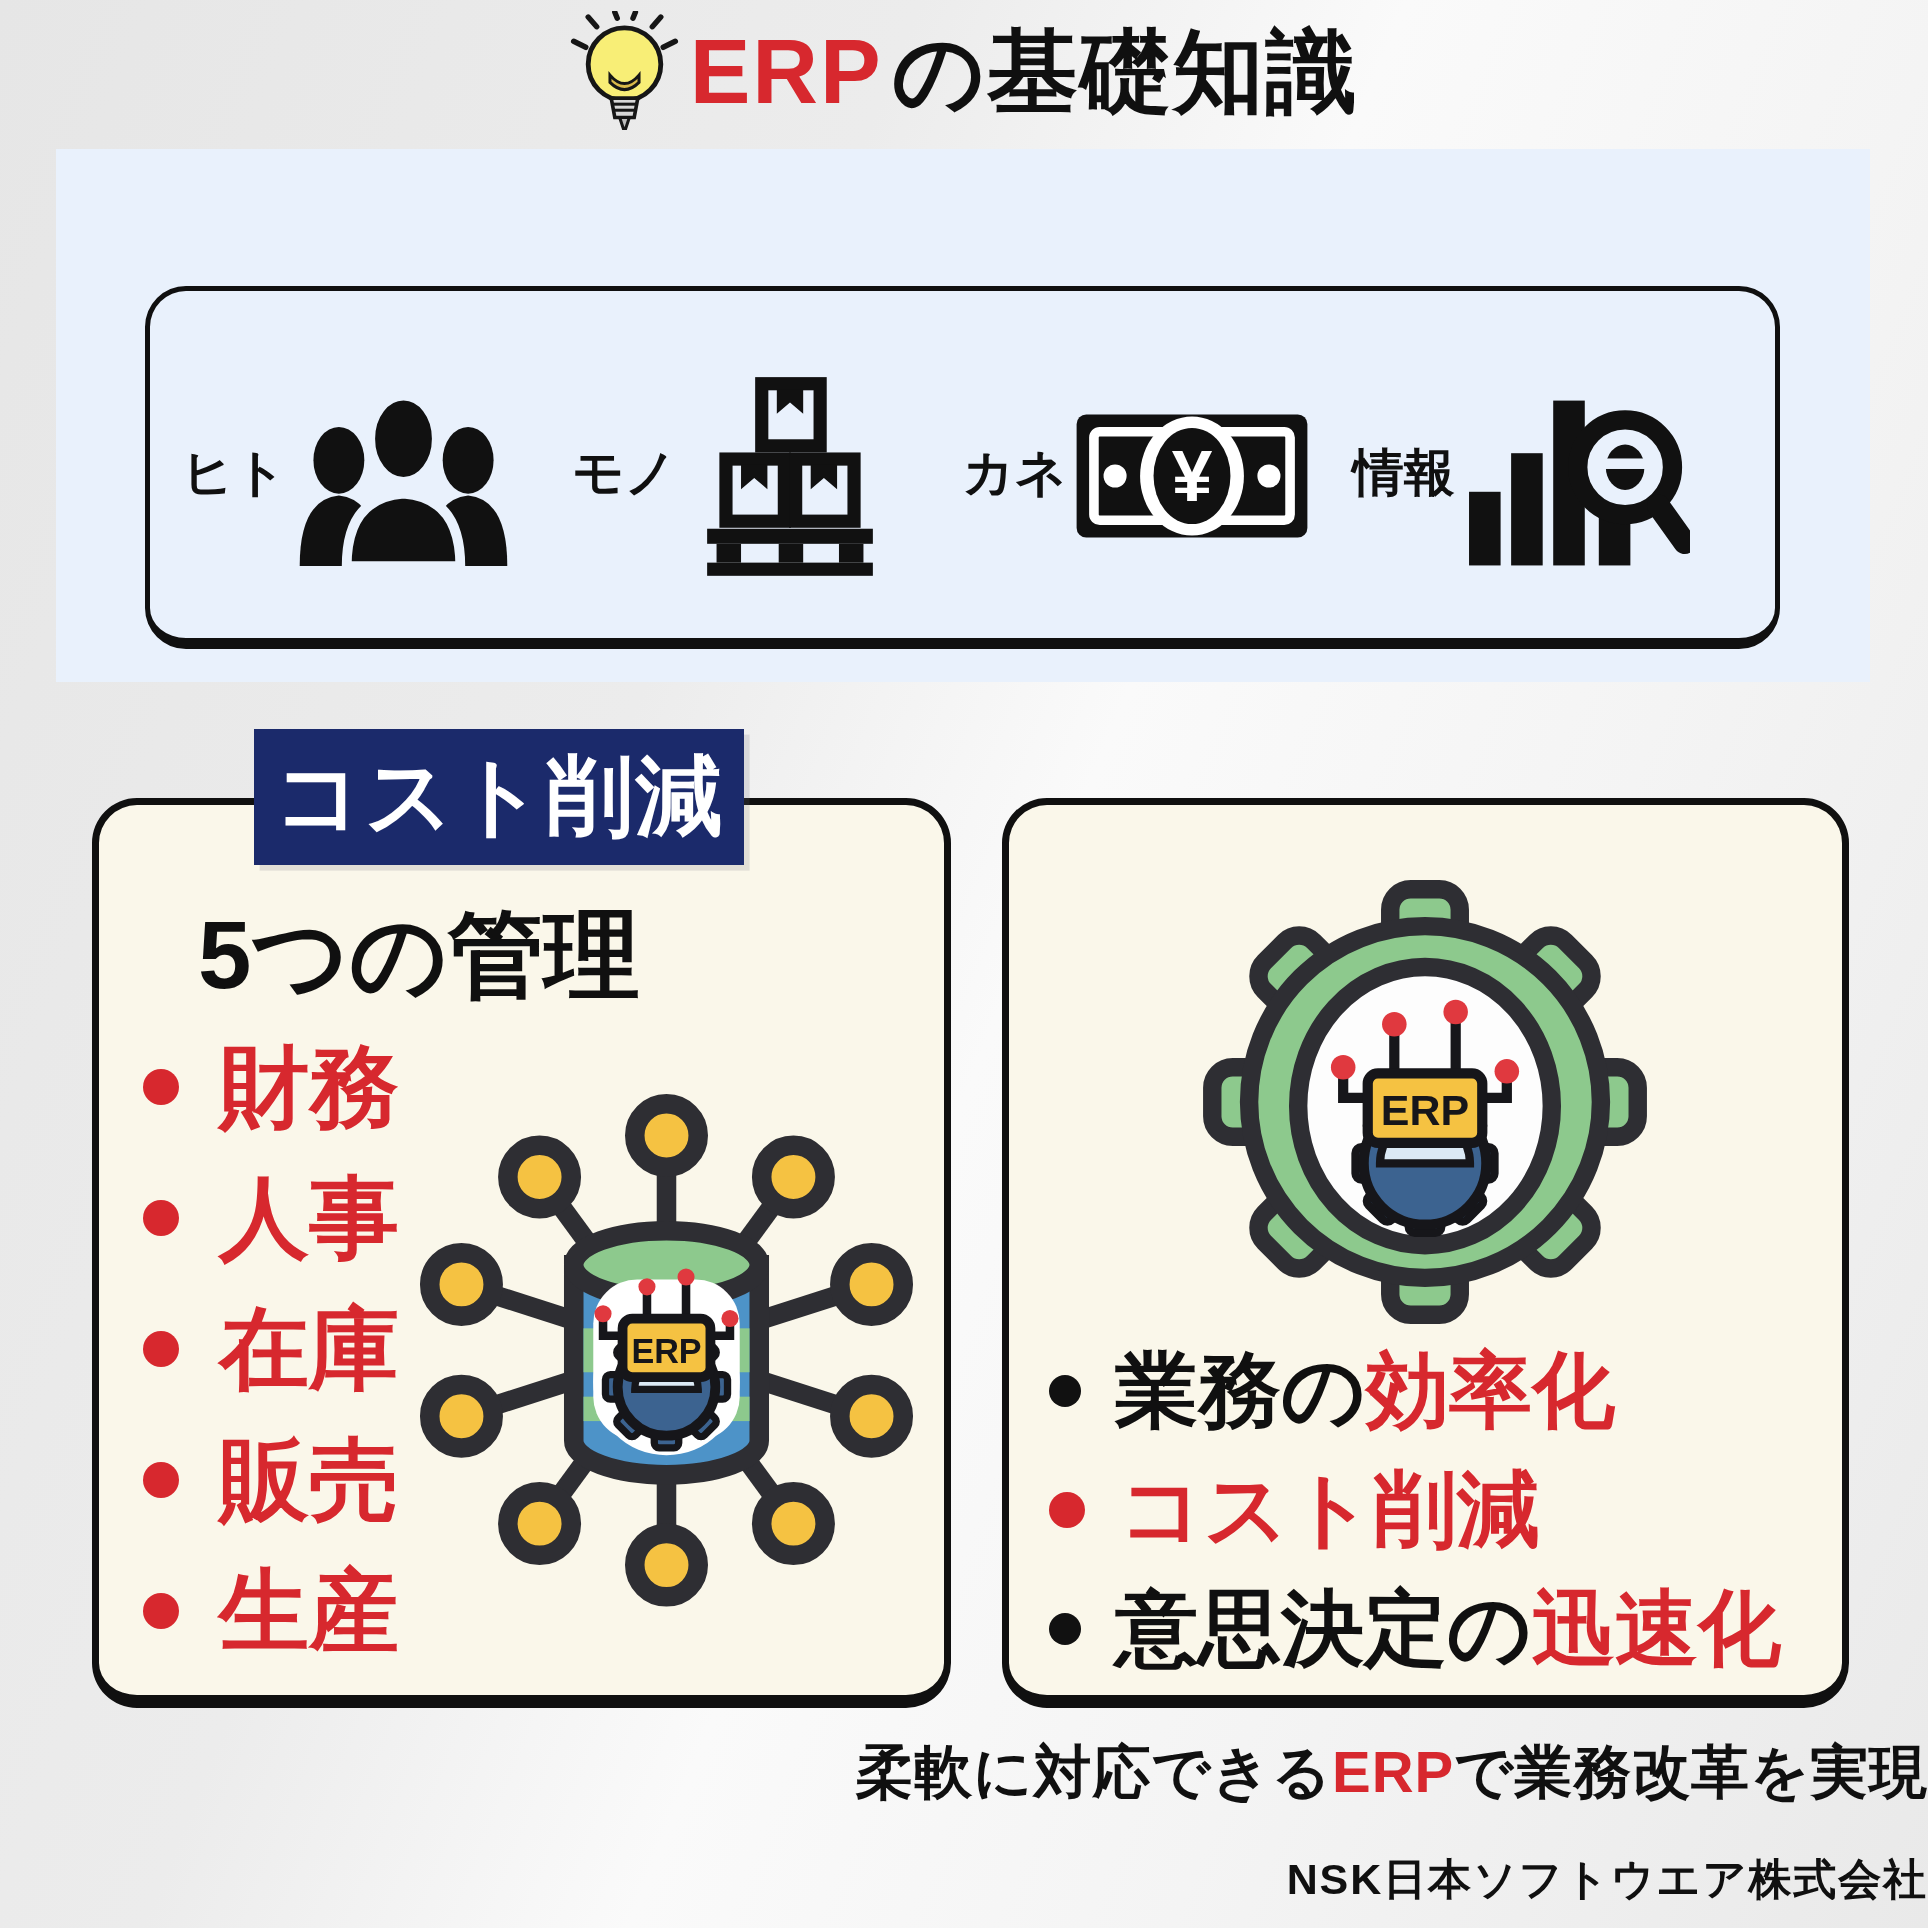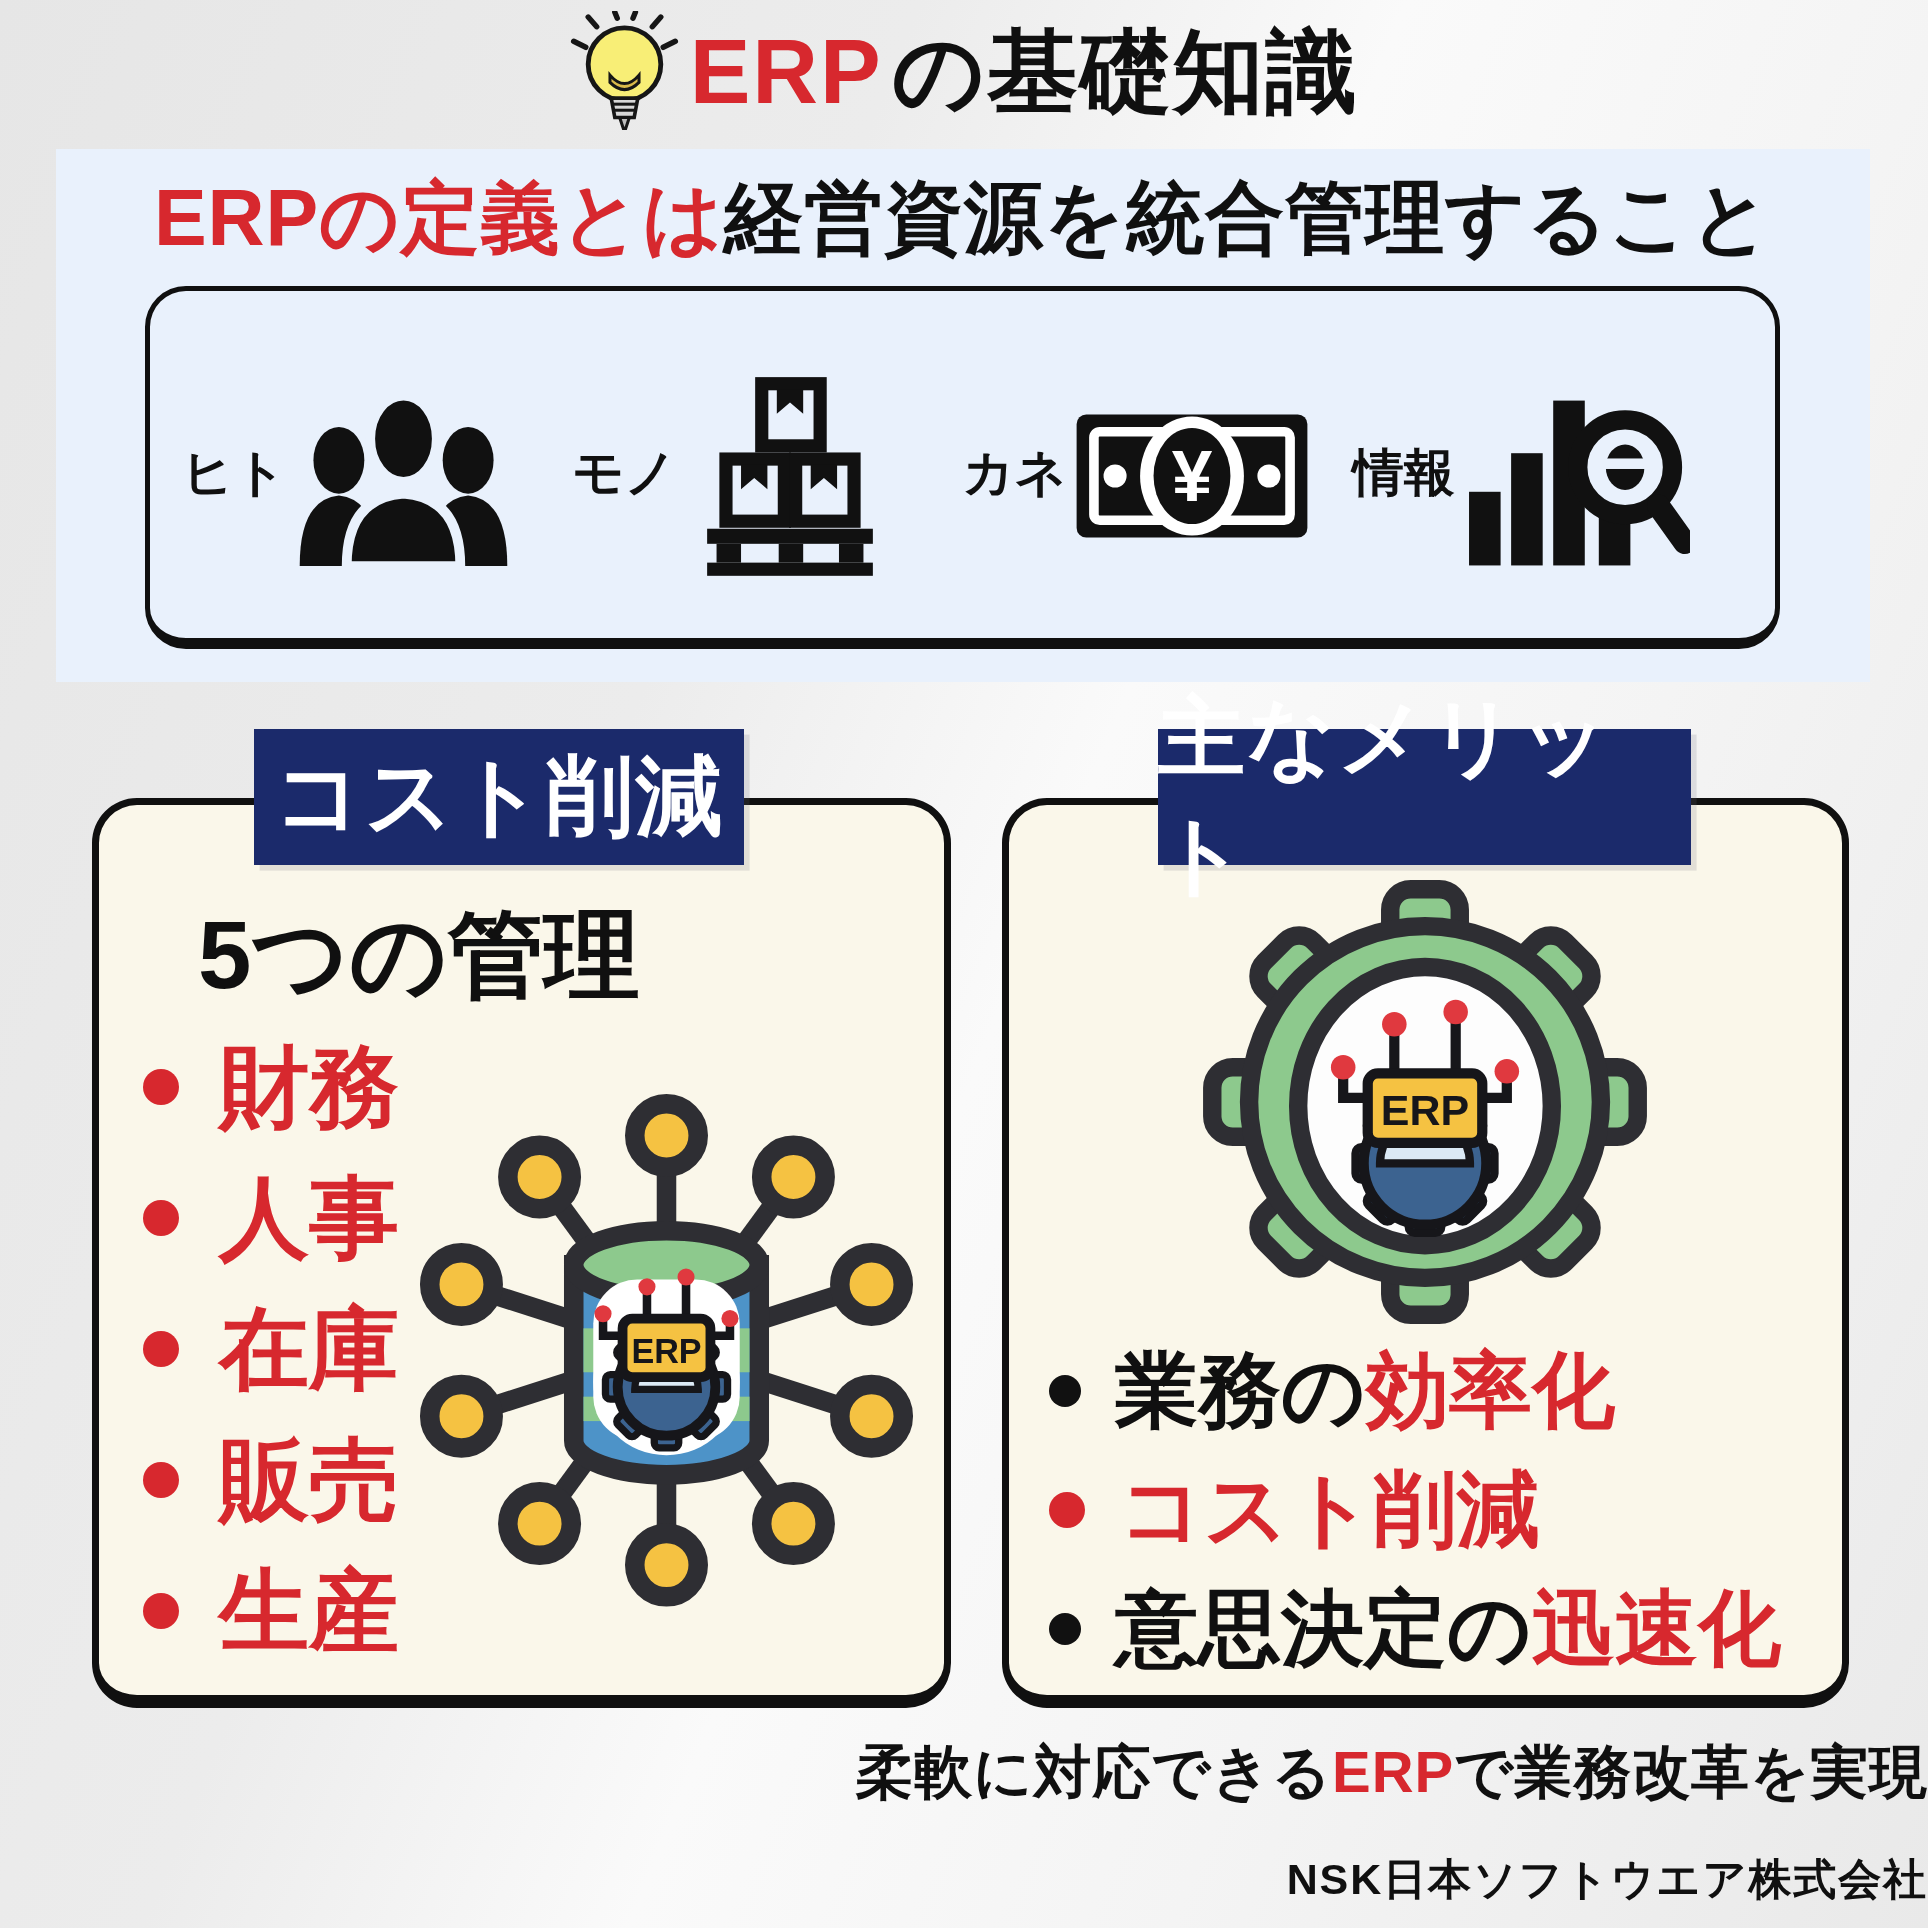--- a/index.html
+++ b/index.html
@@ -62,23 +62,20 @@
       <path d="M34,72 L56,72 L53,88 L37,88 Z" fill="#d8d8d8" stroke="#161616" stroke-width="3"></path>
       <line x1="35" y1="77" x2="55" y2="77" stroke="#161616" stroke-width="2.5"></line>
       <line x1="36" y1="82" x2="54" y2="82" stroke="#161616" stroke-width="2.5"></line>
       <path d="M41,88 L49,88 L46,97 L44,97 Z" fill="#bdbdbd" stroke="#161616" stroke-width="2.5"></path>
     </svg>
     <span class="title-text red">ERP</span>
     <span class="title-text">の基礎知識</span>
   </div>
 
   <div class="abs def-section">
-    <div class="def-heading">
-      <span class="red">ERPの定義とは</span><span>経営資源を統合管理すること</span>
-    </div>
 
     <div class="def-box">
 
       <div class="res-col">
         <div class="res-label">ヒト</div>
         <svg class="res-icon" viewBox="0 0 120 100" width="235" height="196">
           <g fill="#111111">
             <ellipse cx="27" cy="42" rx="13" ry="17"></ellipse>
             <path d="M7,96 Q7,62 27,60 Q47,62 47,96 Z"></path>
             <ellipse cx="93" cy="42" rx="13" ry="17"></ellipse>
@@ -226,23 +223,20 @@
         <circle cx="102" cy="79" r="3.5"></circle>
         <circle cx="118" cy="75" r="3.5"></circle>
         <circle cx="84" cy="90" r="3.5"></circle>
         <circle cx="136" cy="92" r="3.5"></circle>
       </g>
       <rect x="92" y="92" width="36" height="24" rx="4" fill="#f5c242" stroke="#16161a" stroke-width="4"></rect>
       <text x="110" y="110" text-anchor="middle" font-size="14" font-weight="bold" fill="#16161a">ERP</text>
     </svg>
   </div>
 
-  <div class="abs badge badge-right">
-    <span>主なメリット</span>
-  </div>
 
   <div class="abs panel panel-right">
 
     <svg class="gear-svg" viewBox="0 0 220 220">
       <g fill="#8dc98d" stroke="#2e2e33" stroke-width="9">
         <rect x="93" y="6" width="34" height="36" rx="10" transform="rotate(0 110 110)"></rect>
         <rect x="93" y="6" width="34" height="36" rx="10" transform="rotate(45 110 110)"></rect>
         <rect x="93" y="6" width="34" height="36" rx="10" transform="rotate(90 110 110)"></rect>
         <rect x="93" y="6" width="34" height="36" rx="10" transform="rotate(135 110 110)"></rect>
         <rect x="93" y="6" width="34" height="36" rx="10" transform="rotate(180 110 110)"></rect>

